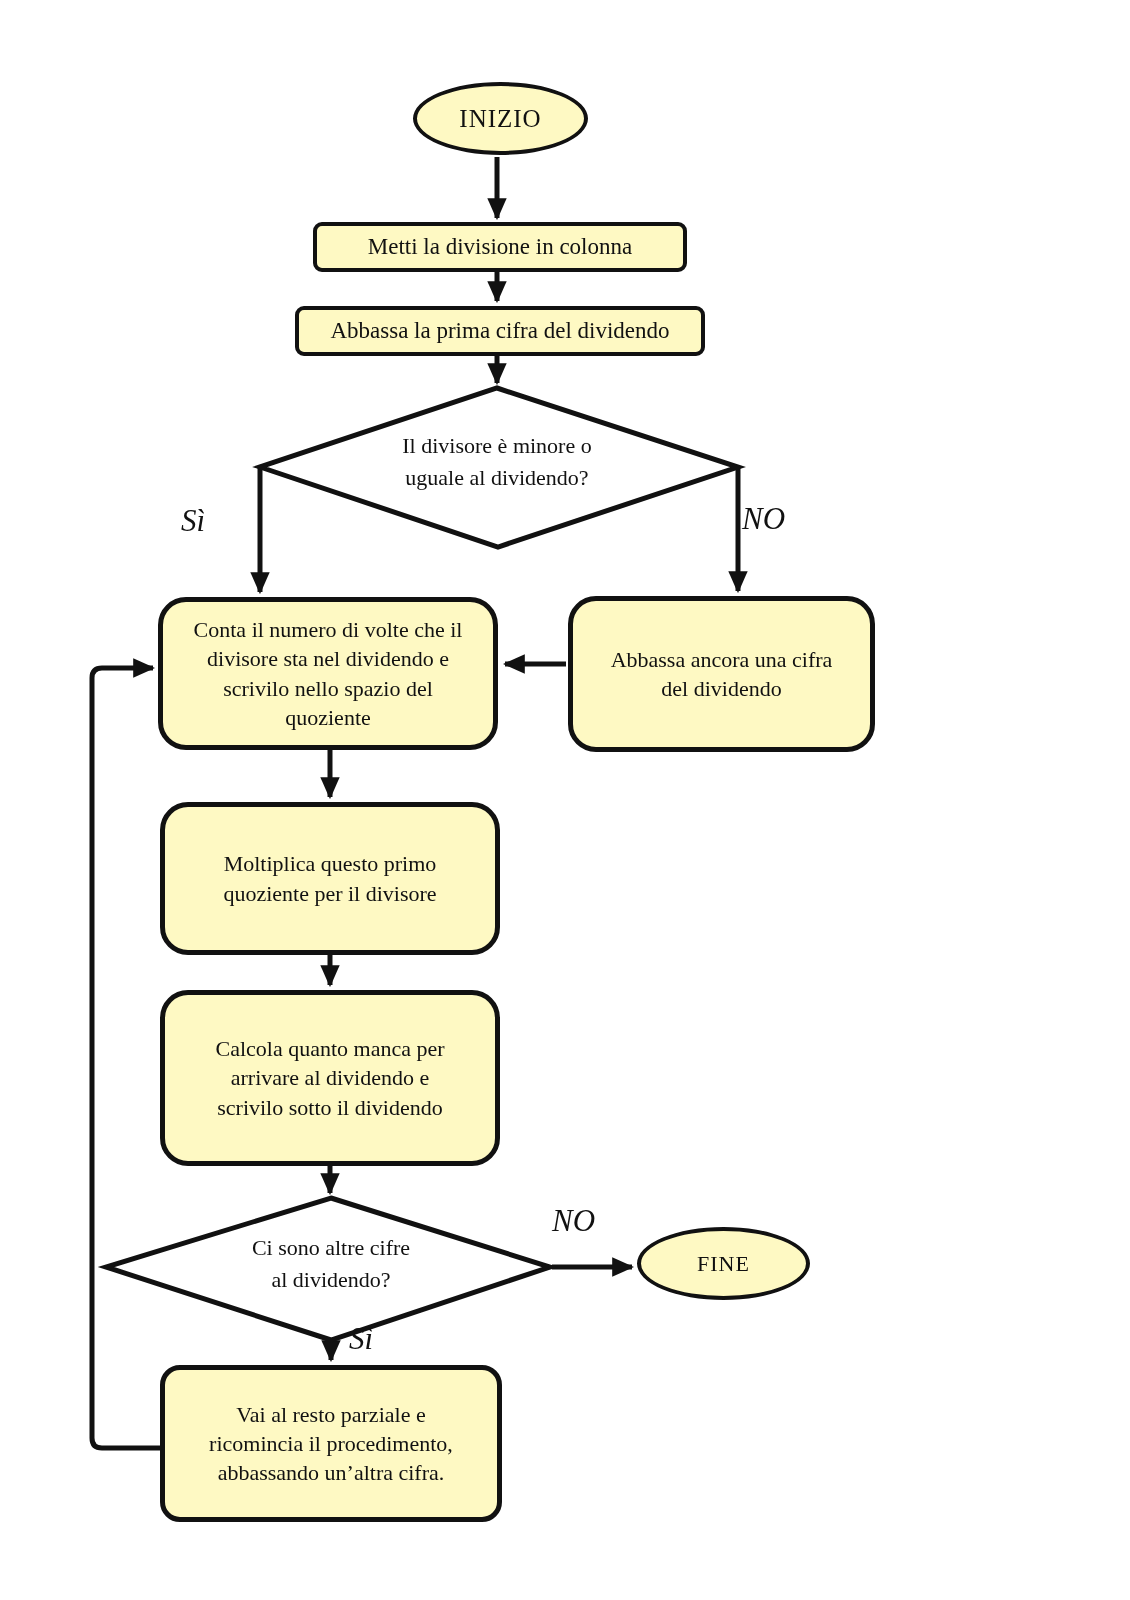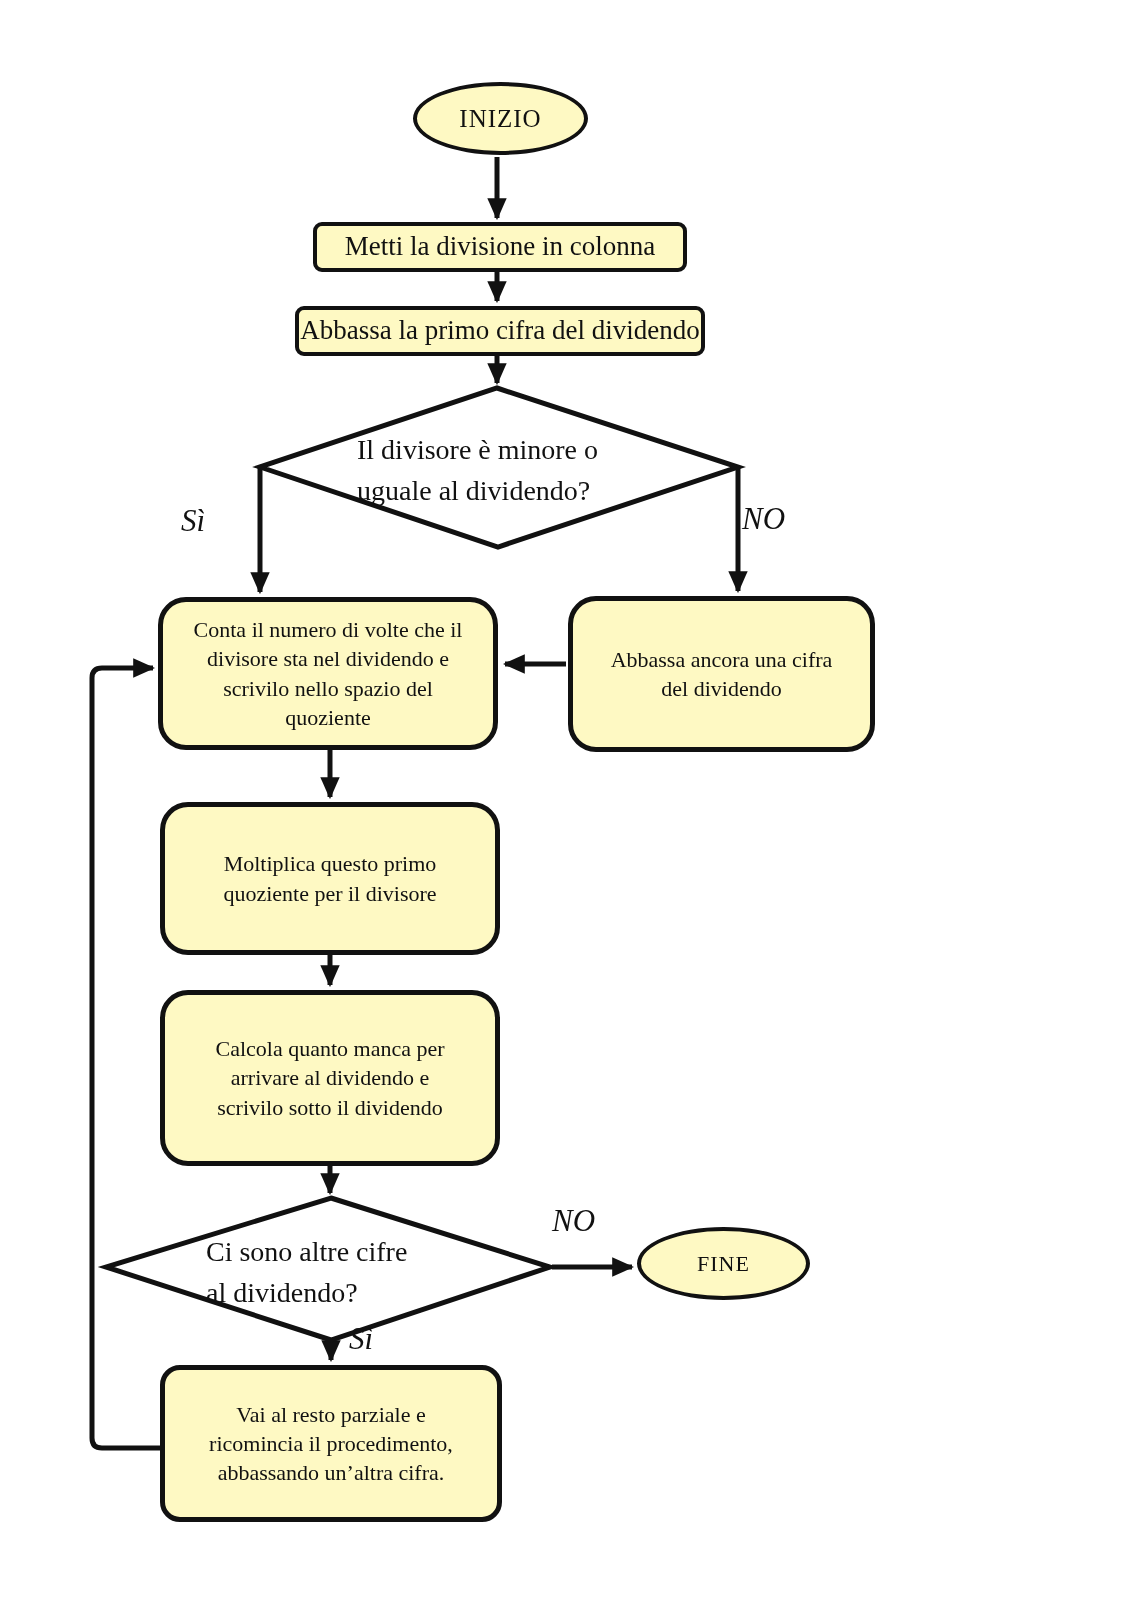--- a/index.html
+++ b/index.html
@@ -35,31 +35,32 @@
     white-space: pre-line;
   }
   .oval {
     border-radius: 50%;
     font-size: 25px;
     letter-spacing: 1px;
   }
   .oval.small-text { font-size: 22px; }
   .rect {
     border-radius: 9px;
-    font-size: 27px;
+    font-size: 23px;
     white-space: nowrap;
   }
   .rounded {
     border-width: 5px;
     border-radius: 28px;
     padding: 16px 12px;
   }
   .dtext {
     position: absolute;
-    font-size: 28px;
+    text-align: center;
+    font-size: 22px;
     line-height: 1.45;
     white-space: pre-line;
   }
   .branch {
     position: absolute;
     font-size: 31px;
     text-align: left;
     line-height: 1;
     font-style: italic;
   }
@@ -99,21 +100,21 @@
 
   <div class="node oval" style="left:413px; top:82px; width:175px; height:73px;">
     <span>INIZIO</span>
   </div>
 
   <div class="node rect" style="left:313px; top:222px; width:374px; height:50px;">
     <span>Metti la divisione in colonna</span>
   </div>
 
   <div class="node rect" style="left:295px; top:306px; width:410px; height:50px;">
-    <span>Abbassa la primo cifra del dividendo</span>
+    <span>Abbassa la prima cifra del dividendo</span>
   </div>
 
   <div class="dtext" style="left:357px; top:430px; width:280px;">Il divisore è minore o
 uguale al dividendo?</div>
 
   <div class="branch" style="left:181px; top:505px; width:80px;">Sì</div>
   <div class="branch" style="left:742px; top:503px; width:80px;">NO</div>
 
   <div class="node rounded" style="left:158px; top:597px; width:340px; height:153px;">
     <span>Conta il numero di volte che il

